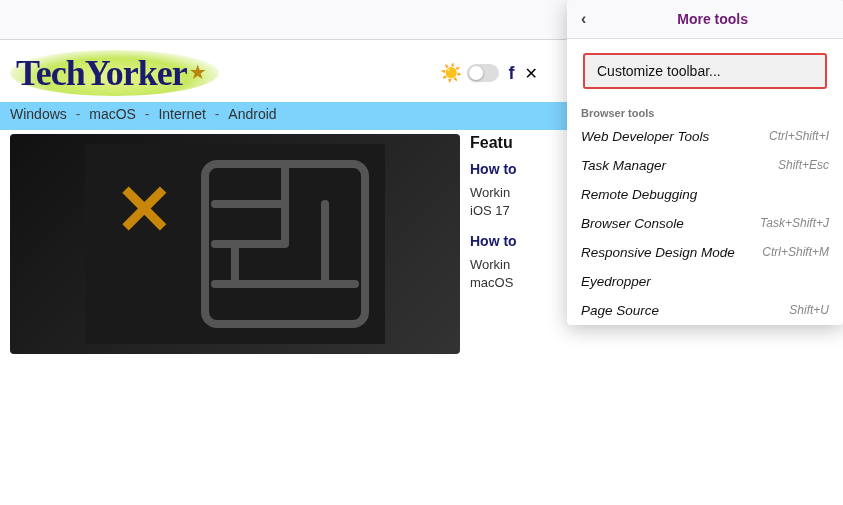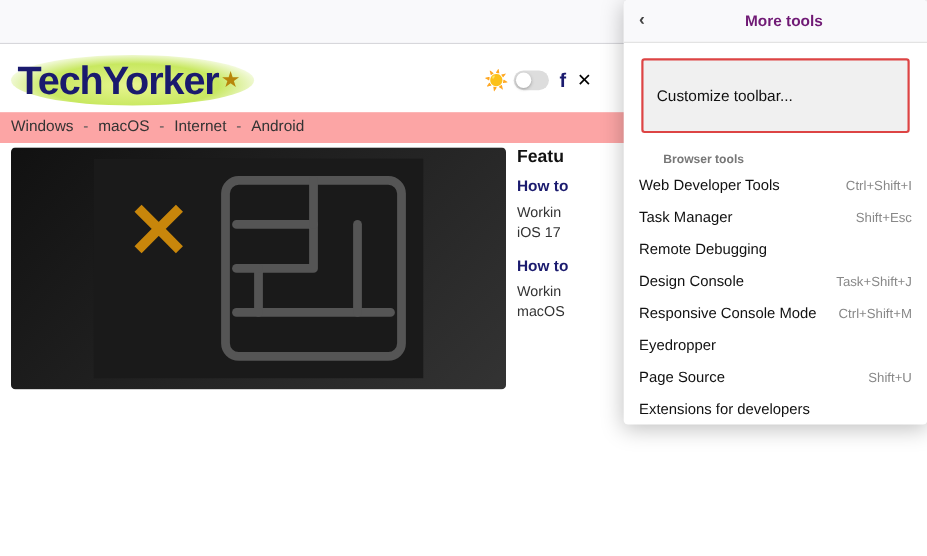--- a/index.html
+++ b/index.html
@@ -58,40 +58,40 @@
     }
     .site-logo {
       display: flex;
       align-items: center;
       gap: 0;
     }
     .logo-text {
       font-size: 36px;
       font-weight: 900;
       color: #1a1a6e;
-      font-family: Liberation Sans, sans-serif;
+      font-family: Liberation Serif, serif;
       letter-spacing: -1px;
     }
     .logo-star {
       color: #b8860b;
       font-size: 20px;
       margin-left: 2px;
       vertical-align: super;
     }
     .social-icon {
       font-size: 18px;
       font-weight: bold;
       color: #1a1a6e;
     }
 
     .nav-bar {
       padding: 4px 10px 8px;
       font-size: 14px;
       color: #333;
-      background: #fca5a5;
+      background: #7dd3fc;
     }
     .nav-sep {
       margin: 0 5px;
       color: #555;
     }
 
     
     .content-area {
       display: flex;
       padding: 4px 10px;
@@ -172,47 +172,47 @@
     .dropdown-title {
       font-size: 14px;
       font-weight: 600;
       color: #701a75;
       flex: 1;
       text-align: center;
     }
 
     .customize-toolbar-item {
       margin: 8px;
-      padding: 24px 12px;
+      padding: 8px 12px;
       background: #f0f0f0;
       border: 2px solid #d44;
       border-radius: 3px;
       cursor: pointer;
       font-size: 14px;
       color: #111;
       display: block;
     }
 
     .section-label {
       padding: 6px 14px 3px;
       font-size: 11px;
       color: #777;
       font-weight: 600;
       text-transform: none;
-      margin-left: 22px;
     }
 
     .menu-item {
       display: flex;
-      align-items: center;
+      align-items: flex-start;
       justify-content: space-between;
       padding: 7px 14px;
       cursor: pointer;
       font-size: 13.5px;
       color: #111;
+      font-style: italic;
     }
     .menu-item-shortcut {
       color: #888;
       font-size: 12px;
     }
   </style>
 </head>
 <body>
 
 <div class="browser-toolbar">
@@ -336,36 +336,32 @@
     <span>Task Manager</span>
     <span class="menu-item-shortcut">Shift+Esc</span>
   </div>
 
   <div class="menu-item">
     <span>Remote Debugging</span>
     <span class="menu-item-shortcut"></span>
   </div>
 
   <div class="menu-item">
-    <span>Design Console</span>
+    <span>Browser Console</span>
     <span class="menu-item-shortcut">Task+Shift+J</span>
   </div>
 
   <div class="menu-item">
-    <span>Responsive Console Mode</span>
+    <span>Responsive Design Mode</span>
     <span class="menu-item-shortcut">Ctrl+Shift+M</span>
   </div>
 
   <div class="menu-item">
     <span>Eyedropper</span>
     <span class="menu-item-shortcut"></span>
   </div>
 
   <div class="menu-item">
     <span>Page Source</span>
     <span class="menu-item-shortcut">Shift+U</span>
   </div>
 
-  <div class="menu-item">
-    <span>Extensions for developers</span>
-    <span class="menu-item-shortcut"></span>
-  </div>
 </div>
 
 </body></html>

